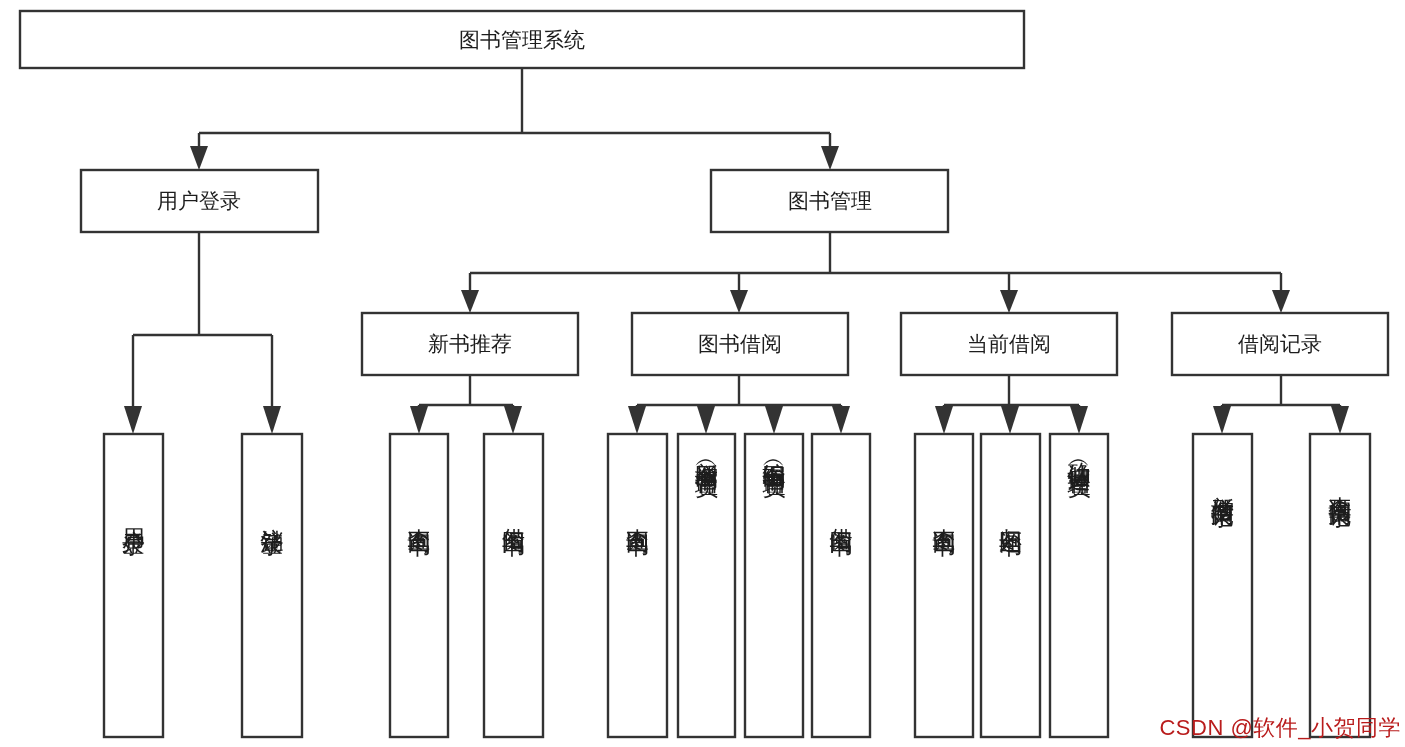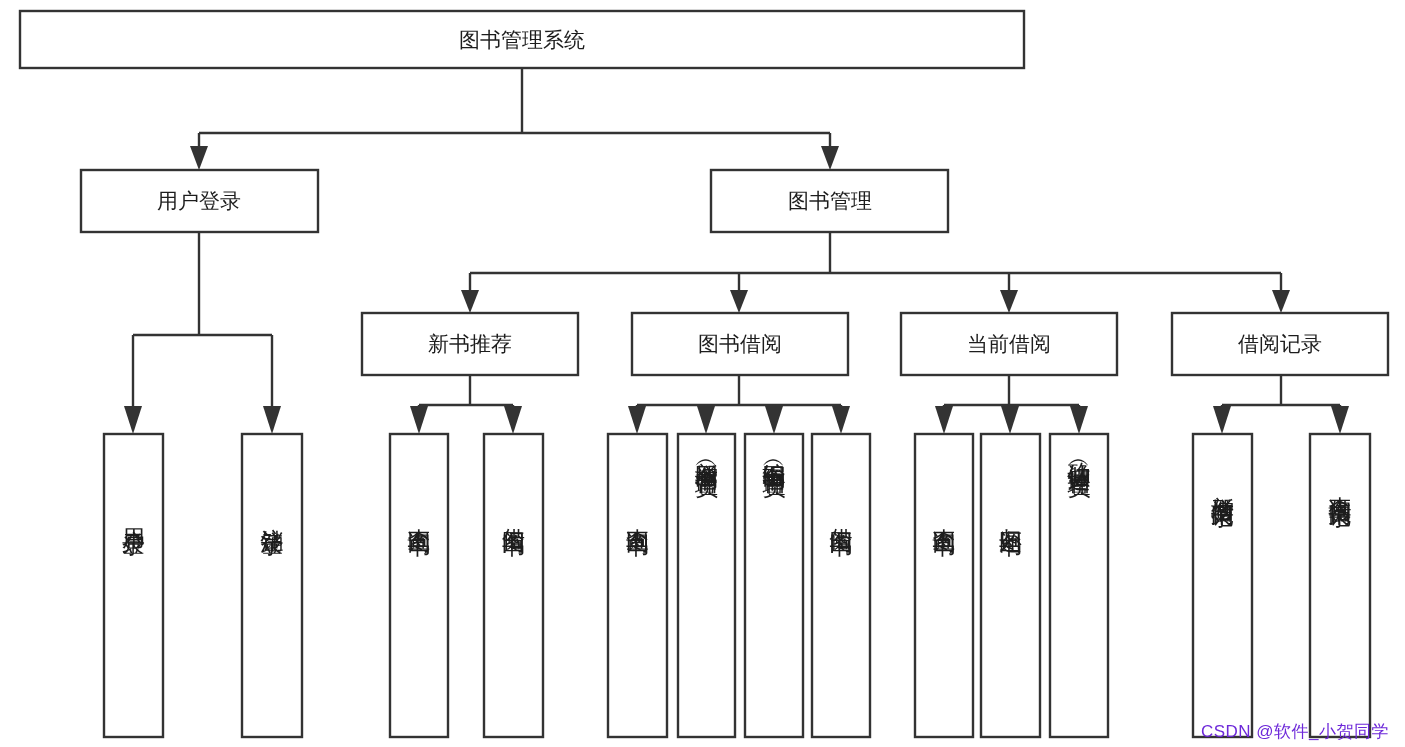--- a/index.html
+++ b/index.html
@@ -61,25 +61,25 @@
     text-orientation: upright;
     font-family: "Liberation Sans", "DejaVu Sans", sans-serif;
     font-size: 23px;
     line-height: 1;
     letter-spacing: 2px;
     color: #1d1d1d;
     white-space: nowrap;
   }
   .watermark {
     position: absolute;
-    right: 16px;
+    right: 4px;
     bottom: 4px;
     font-family: "Liberation Sans", "DejaVu Sans", sans-serif;
-    font-size: 17px;
-    color: #6d28d9;
+    font-size: 22px;
+    color: #b91c1c;
     letter-spacing: 0.5px;
     white-space: nowrap;
   }
 </style>
 </head>
 <body>
 
 <div id="diagram-root">
 
   <svg id="flow-svg" viewBox="0 0 1405 747">

